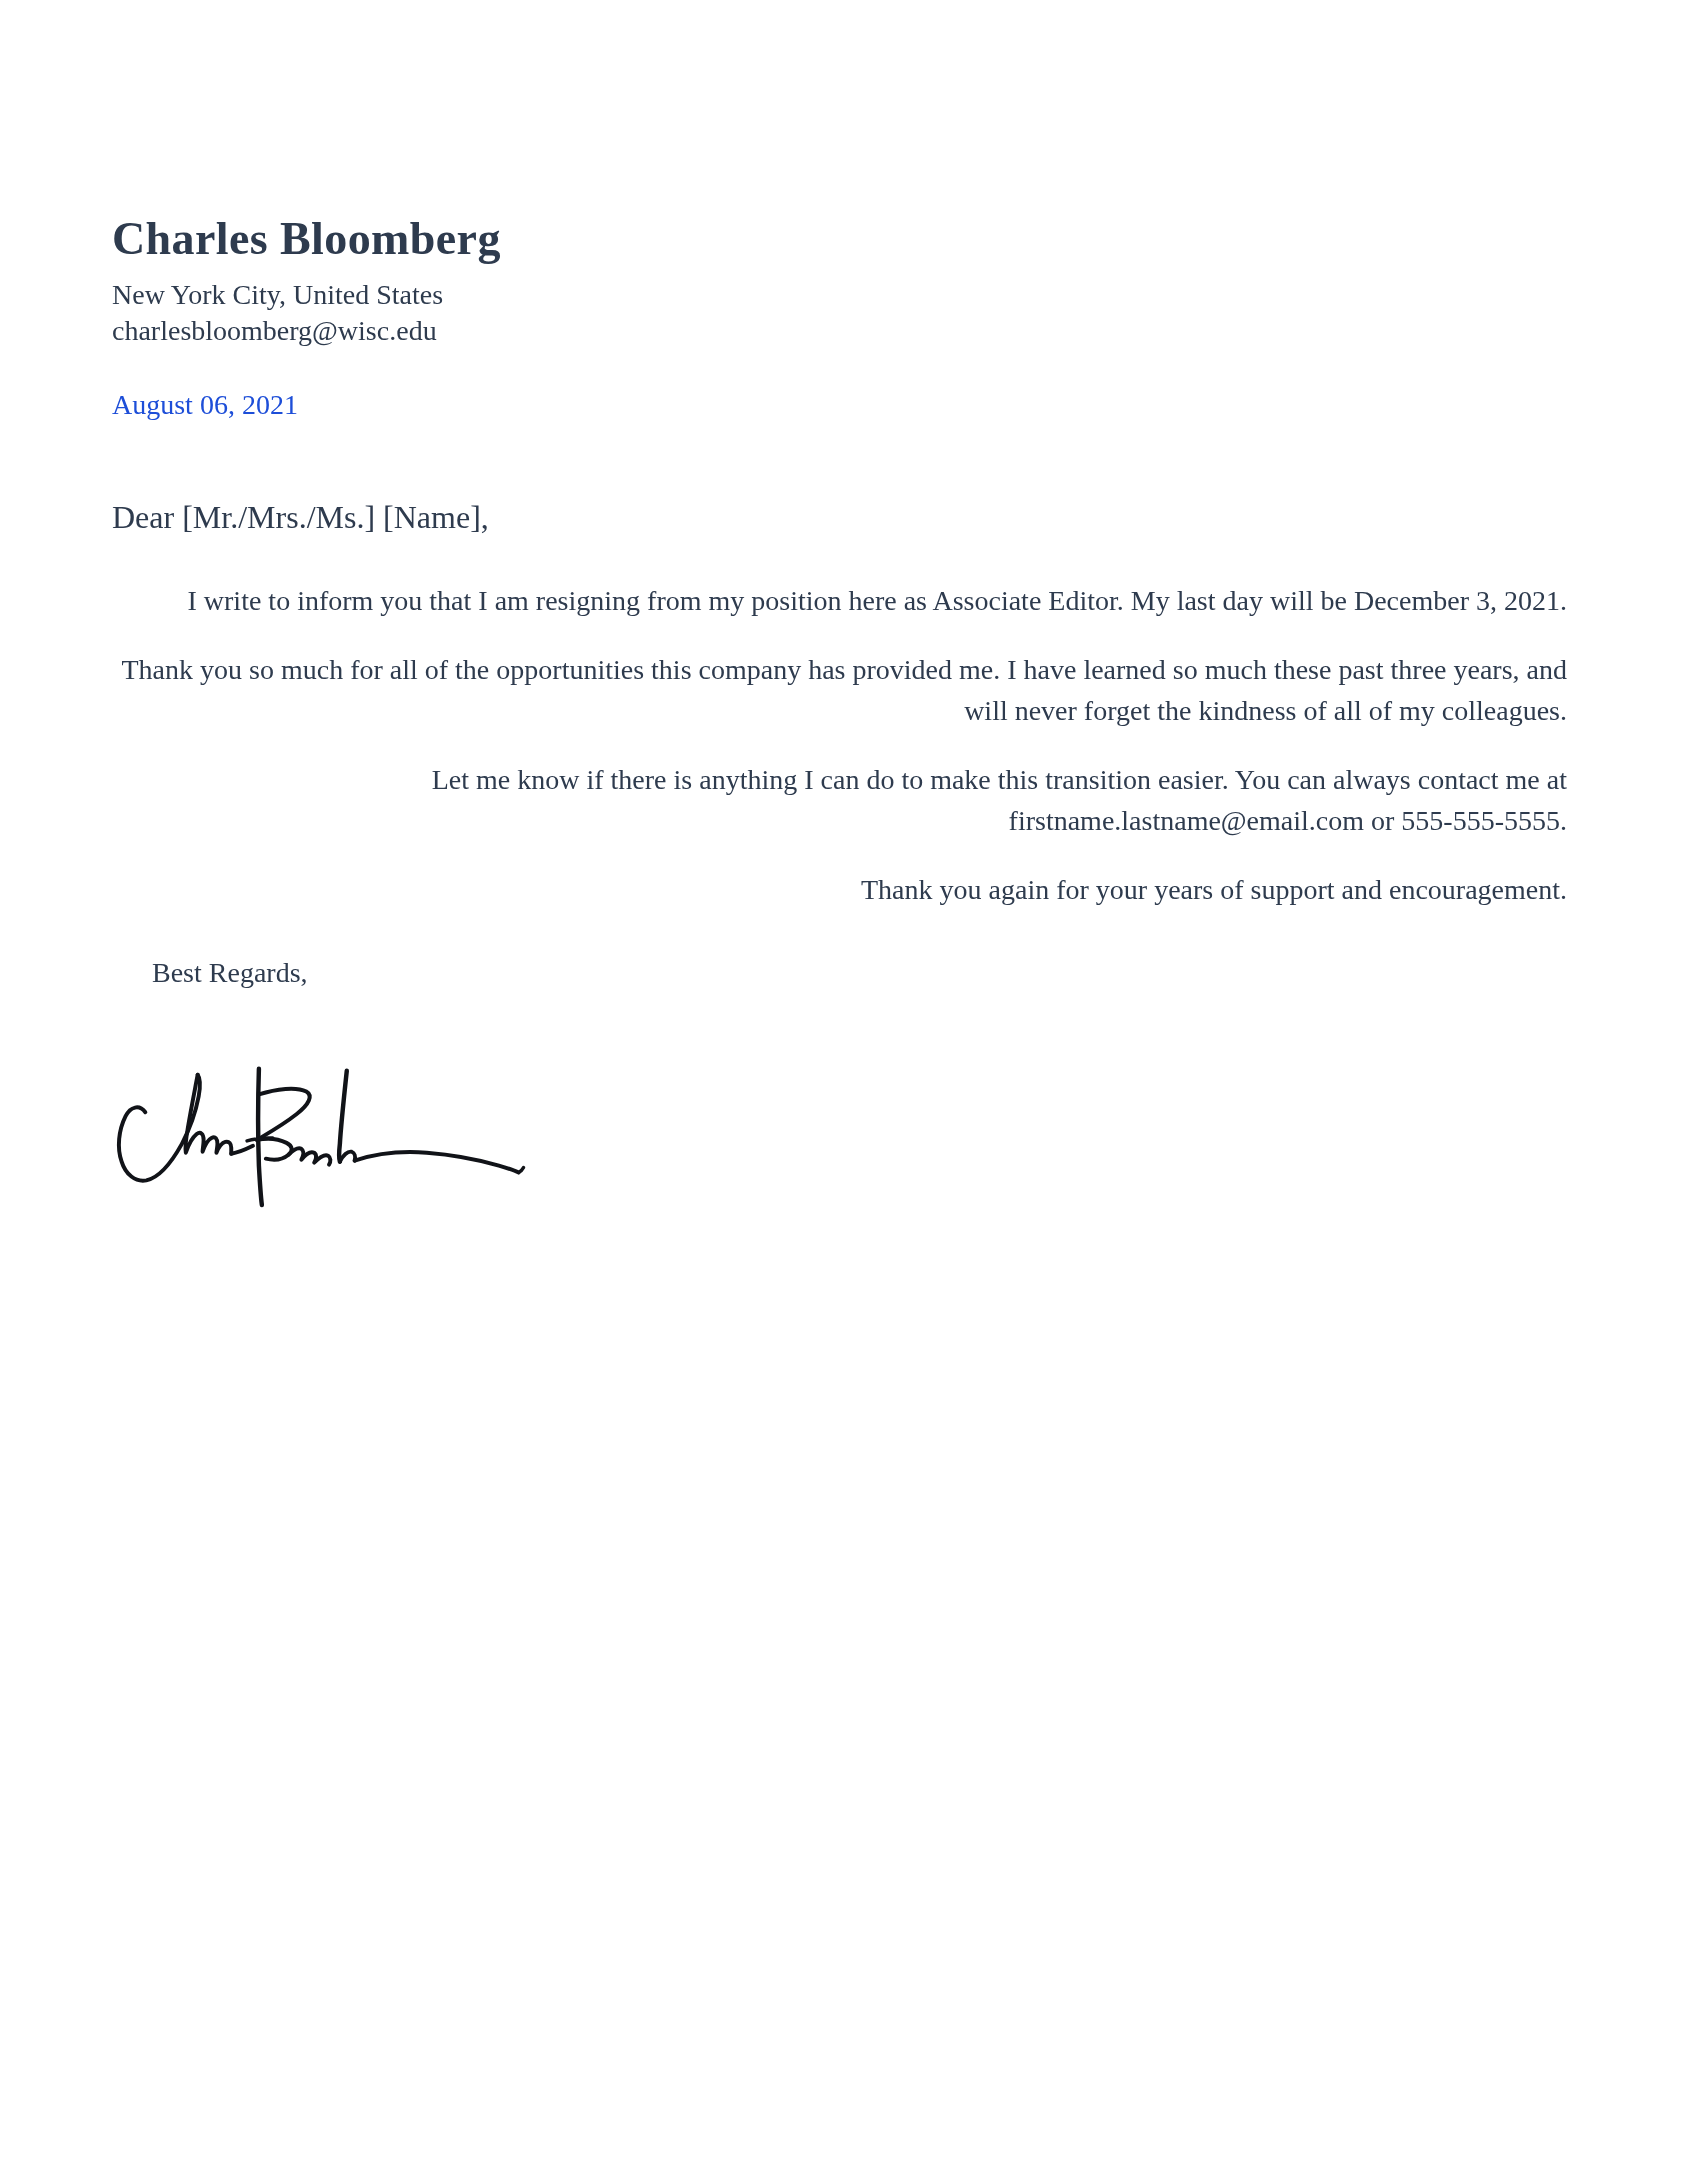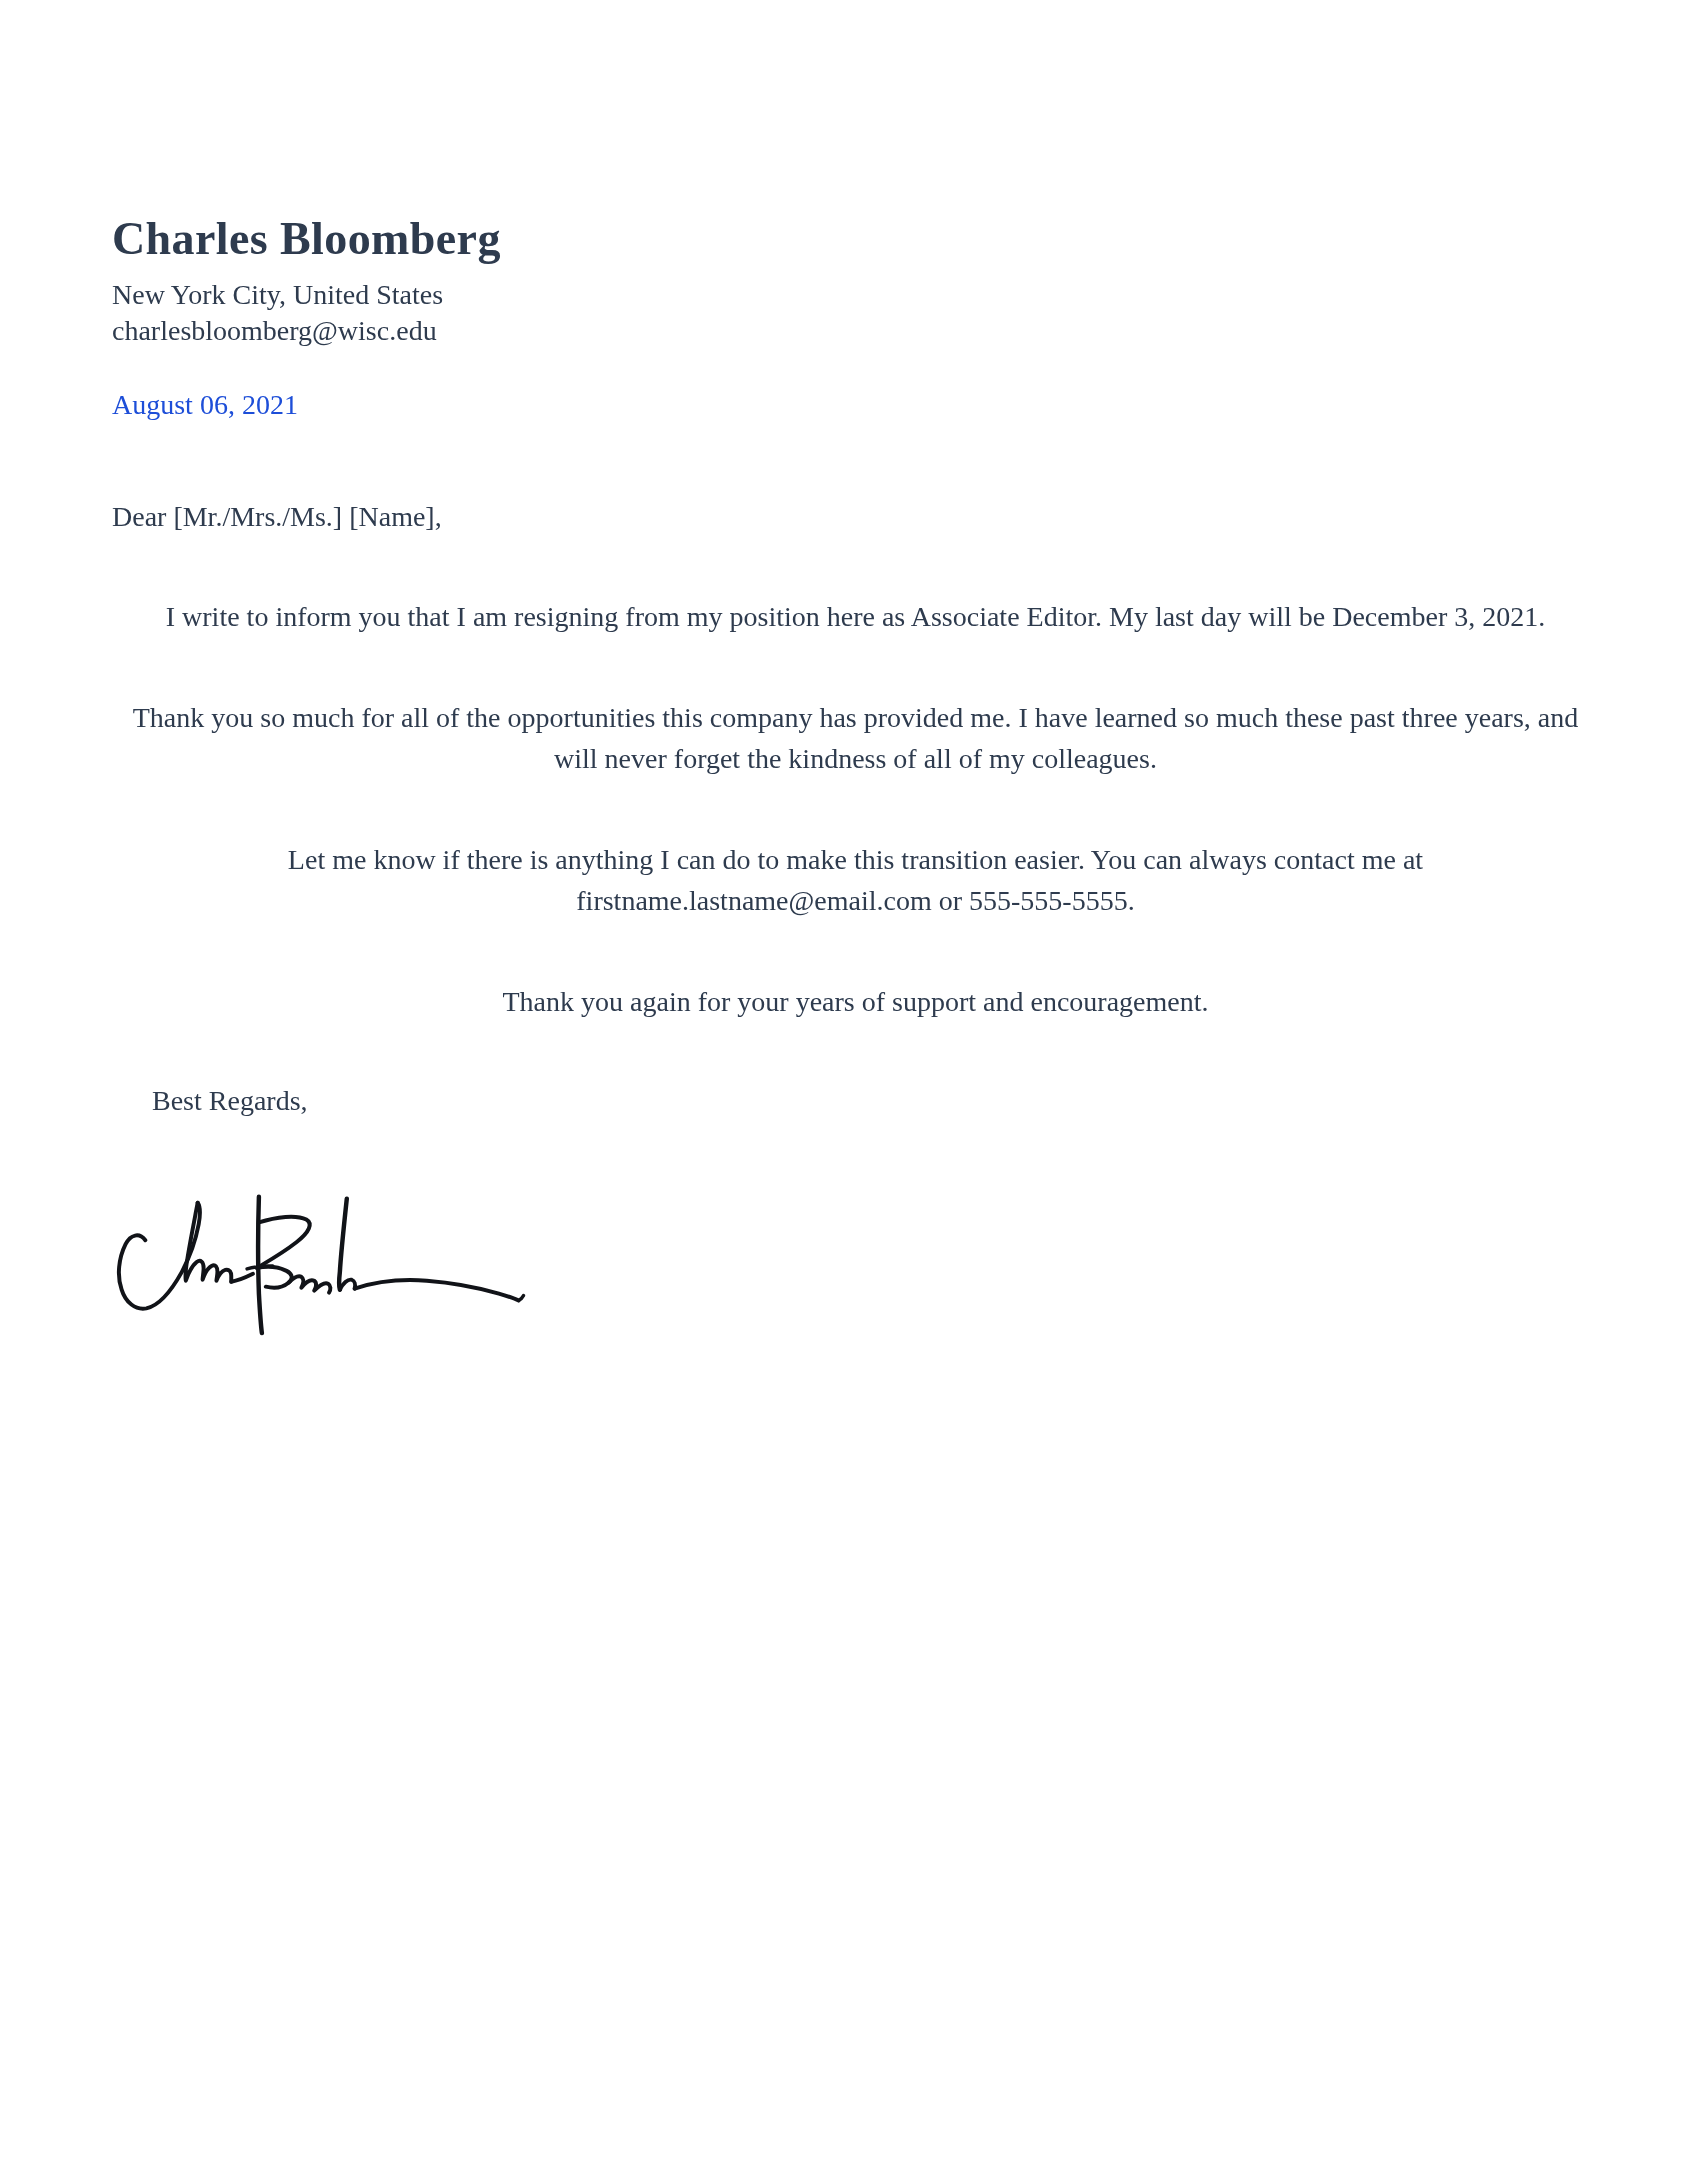--- a/index.html
+++ b/index.html
@@ -43,31 +43,31 @@
     line-height: 36px;
     color: #2e3b4e;
     white-space: nowrap;
   }
   .meta-line {
     font-size: 28px;
     line-height: 36px;
     color: #1d4ed8;
   }
   .salutation {
-    font-size: 28px;
+    font-size: 32px;
     line-height: 36px;
     color: #2e3b4e;
   }
   .body-para {
     font-size: 28px;
     line-height: 41px;
     color: #2e3b4e;
-    margin: 16px;
+    margin: 0;
     width: 1455px;
-    text-align: center;
+    text-align: right;
   }
   .closing-line {
     font-size: 28px;
     line-height: 36px;
     color: #2e3b4e;
     margin-left: 40px;
   }
   .spacer-28 { height: 28px; }
   .spacer-38 { height: 38px; }
   .spacer-45 { height: 45px; }

